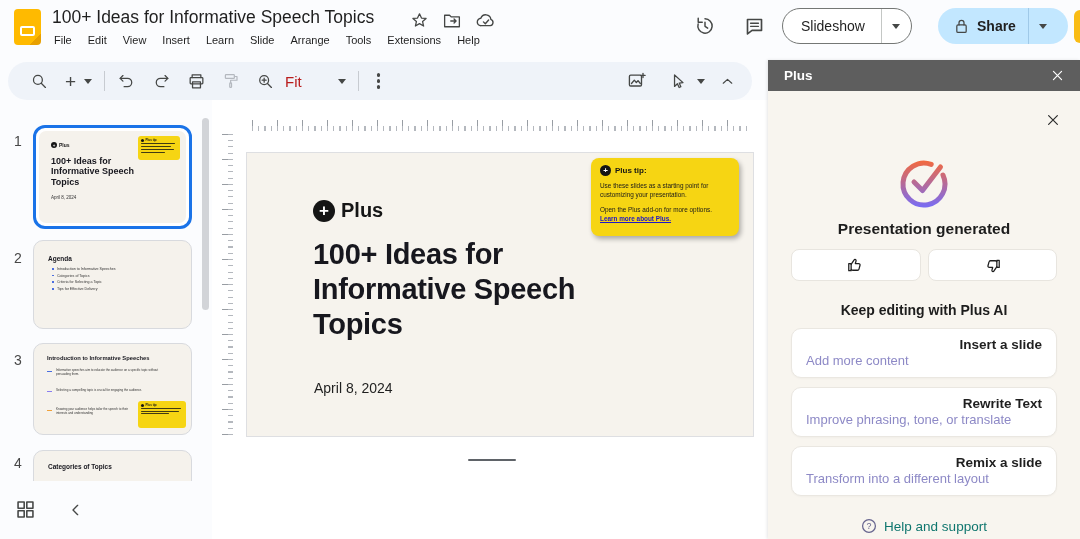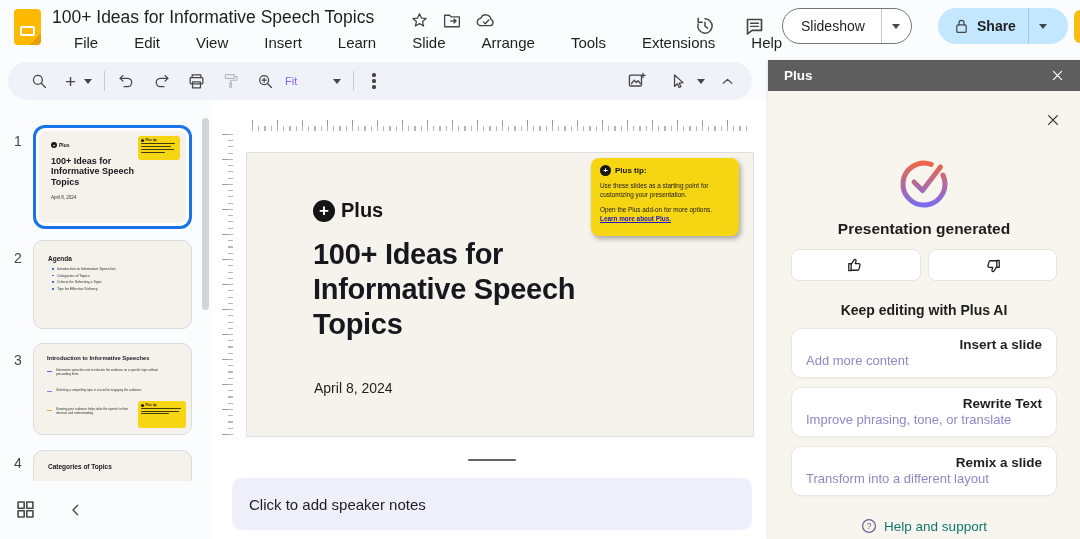--- a/index.html
+++ b/index.html
@@ -10,21 +10,21 @@
   .stroke { fill:none; stroke:#454746; stroke-width:1.6; stroke-linecap:round; stroke-linejoin:round; }
 
   
   .topbar { position:absolute; left:0; top:0; width:1080px; height:60px; background:#fbfcfe; }
   .slides-logo { position:absolute; left:14px; top:9px; width:27px; height:36px; border-radius:4px;
     background:linear-gradient(135deg,#ffba00 0 82%,#e8a000 82%); }
   .slides-logo .inner { position:absolute; left:6px; top:17px; width:15px; height:10px; border:2.5px solid #fff; border-radius:2px; }
   .doc-title { position:absolute; left:52px; top:7px; font-size:17.5px; color:#1f1f1f; white-space:nowrap; }
   .title-icons { position:absolute; left:410px; top:11px; display:flex; gap:13px; align-items:center; }
   .menubar { position:absolute; left:46px; top:31px; display:flex; }
-  .menu-item { font-size:15px; color:#1f1f1f; padding:3px 8px; border-radius:8px; cursor:default;margin-left:20px; }
+  .menu-item { font-size:11px; color:#1f1f1f; padding:3px 8px; border-radius:8px; cursor:default; }
   .icon-btn { background:none; border:none; cursor:pointer; padding:0; }
   .history-btn { position:absolute; left:694px; top:15px; }
   .comment-btn { position:absolute; left:744px; top:16px; }
   .slideshow-btn { position:absolute; left:782px; top:8px; height:36px; display:flex; align-items:stretch;
     border:1px solid #747775; border-radius:18px; background:#fff; }
   .slideshow-label { display:flex; align-items:center; padding:0 16px 0 18px; font-size:14px; color:#1f1f1f; }
   .slideshow-caret { display:flex; align-items:center; justify-content:center; width:30px; border-left:1px solid #c4c7c5; }
   .share-btn { position:absolute; left:938px; top:8px; height:36px; width:130px; display:flex; align-items:stretch;
     border:none; border-radius:18px; background:var(--share-bg,#c2e7ff); }
   .share-main { display:flex; align-items:center; gap:8px; padding:0 12px 0 16px; }
@@ -33,21 +33,21 @@
   .partial-avatar { position:absolute; left:1074px; top:10px; width:6px; height:33px; border-radius:16px 0 0 16px; background:#f9bc15; }
   .caret { width:0; height:0; border-left:4.5px solid transparent; border-right:4.5px solid transparent; border-top:5px solid #454746; }
 
   
   .toolbar { position:absolute; left:8px; top:62px; width:744px; height:38px; background:#eff3f9; border-radius:19px;
     display:flex; align-items:center; padding:0 16px 0 22px; }
   .tb-gap { margin-left:16px; }
   .tb-gap-sm { margin-left:8px; }
   .tb-divider { width:1px; height:20px; background:#c7cbd1; margin:0 12px; }
   .tb-plus { font-size:19px; color:#454746; font-weight:normal; line-height:1; }
-  .tb-fit { font-size:11px; color:#8b5cf6; margin-left:10px; }
+  .tb-fit { font-size:15px; color:#b91c1c; margin-left:10px; }
   .tb-fit-caret { margin-left:36px; }
   .vdots { width:3.2px; height:3.2px; border-radius:50%; background:#454746; box-shadow:0 -6px 0 #454746,0 6px 0 #454746; margin:0 6px; }
   .tb-right { margin-left:auto; display:flex; align-items:center; }
 
   
   .filmstrip { position:absolute; left:0; top:100px; width:212px; height:381px; overflow:hidden; }
   .slide-num { position:absolute; font-size:14px; color:#474747; left:14px; }
   .thumb { position:absolute; left:33px; background:#f5f2ec; border:1px solid #d8dade; border-radius:10px; overflow:hidden; cursor:pointer; }
   .thumb-sel { position:absolute; left:33px; width:159px; height:104px; border:3px solid var(--accent-blue,#1a73e8);
     border-radius:12px; background:#fff; padding:3px; cursor:pointer; }
@@ -389,23 +389,20 @@
           <span class="tip-link">Learn more about Plus.</span>
         </div>
       </div>
 
       <div class="slide-title">100+ Ideas for Informative Speech Topics</div>
       <div class="slide-date">April 8, 2024</div>
     </div>
 
     <div class="drag-handle"></div>
 
-    <div class="notes-bar">
-      <span class="notes-text">Click to add speaker notes</span>
-    </div>
   </div>
 
   <aside class="panel">
     <div class="panel-header">
       <span class="panel-title">Plus</span>
       <button class="icon-btn">
         <svg width="13" height="13" viewBox="0 0 24 24">
             <path d="M4.5 4.5l15 15M19.5 4.5l-15 15" fill="none" stroke="#fff" stroke-width="2.2" stroke-linecap="round"></path>
           </svg>
       </button>

